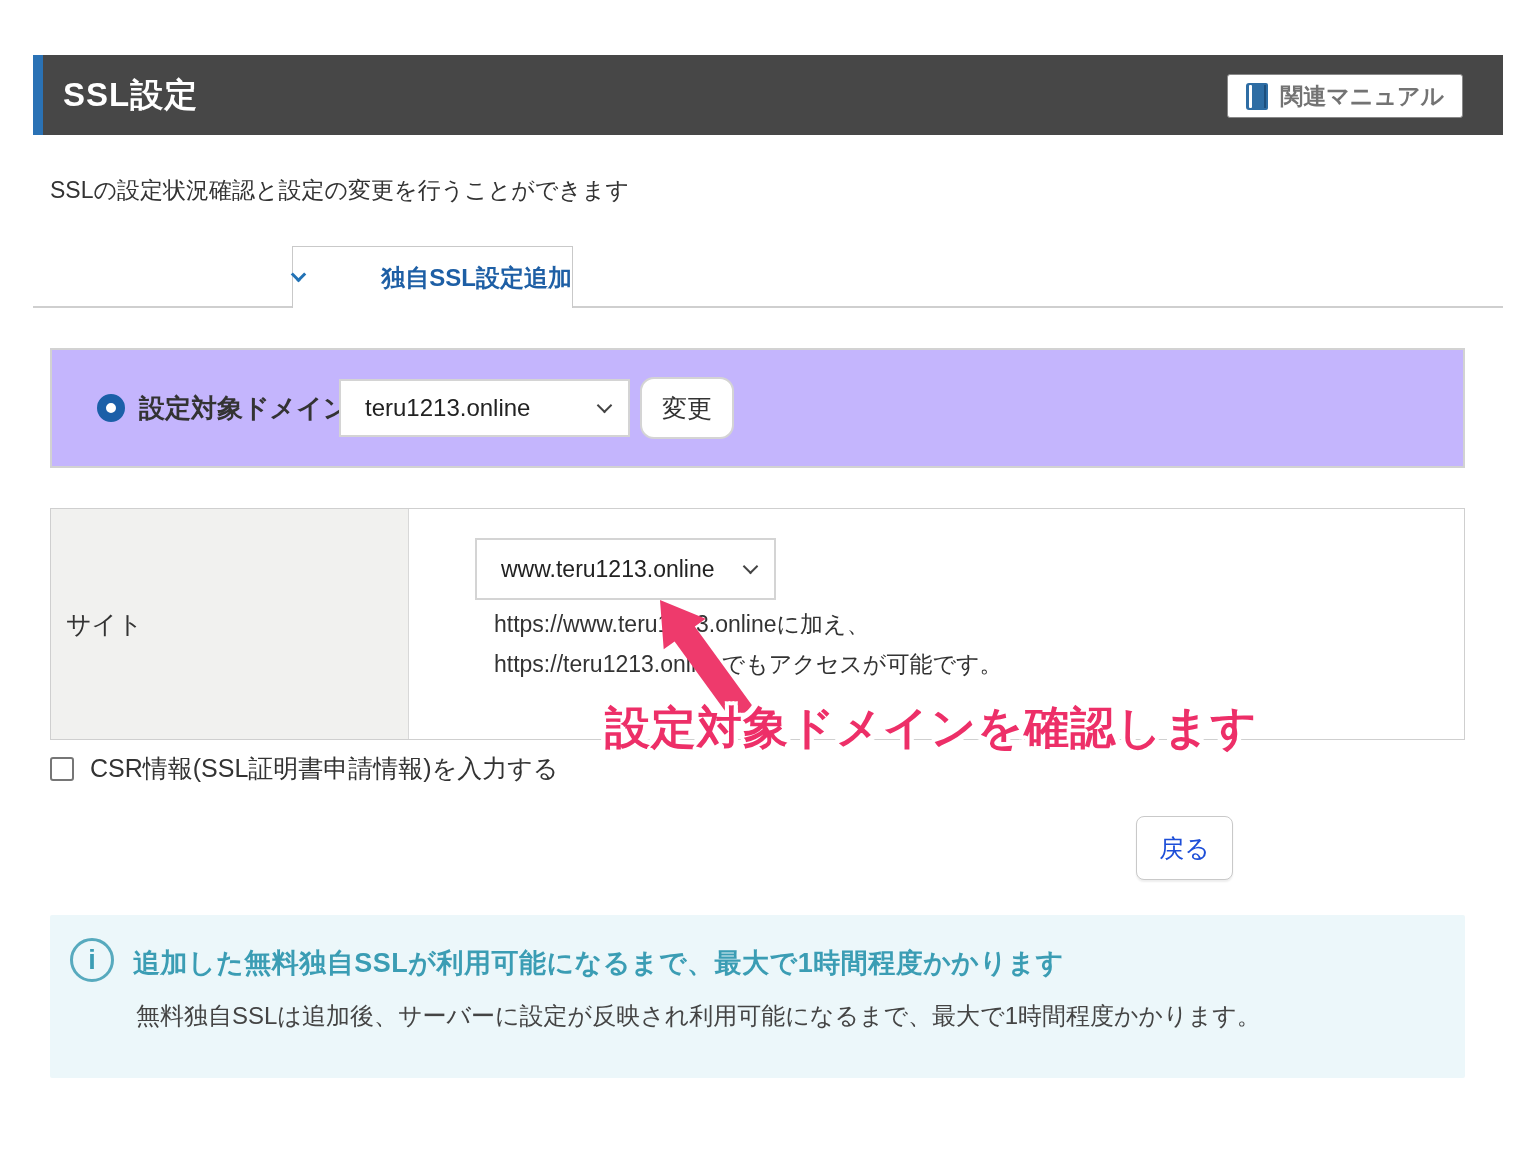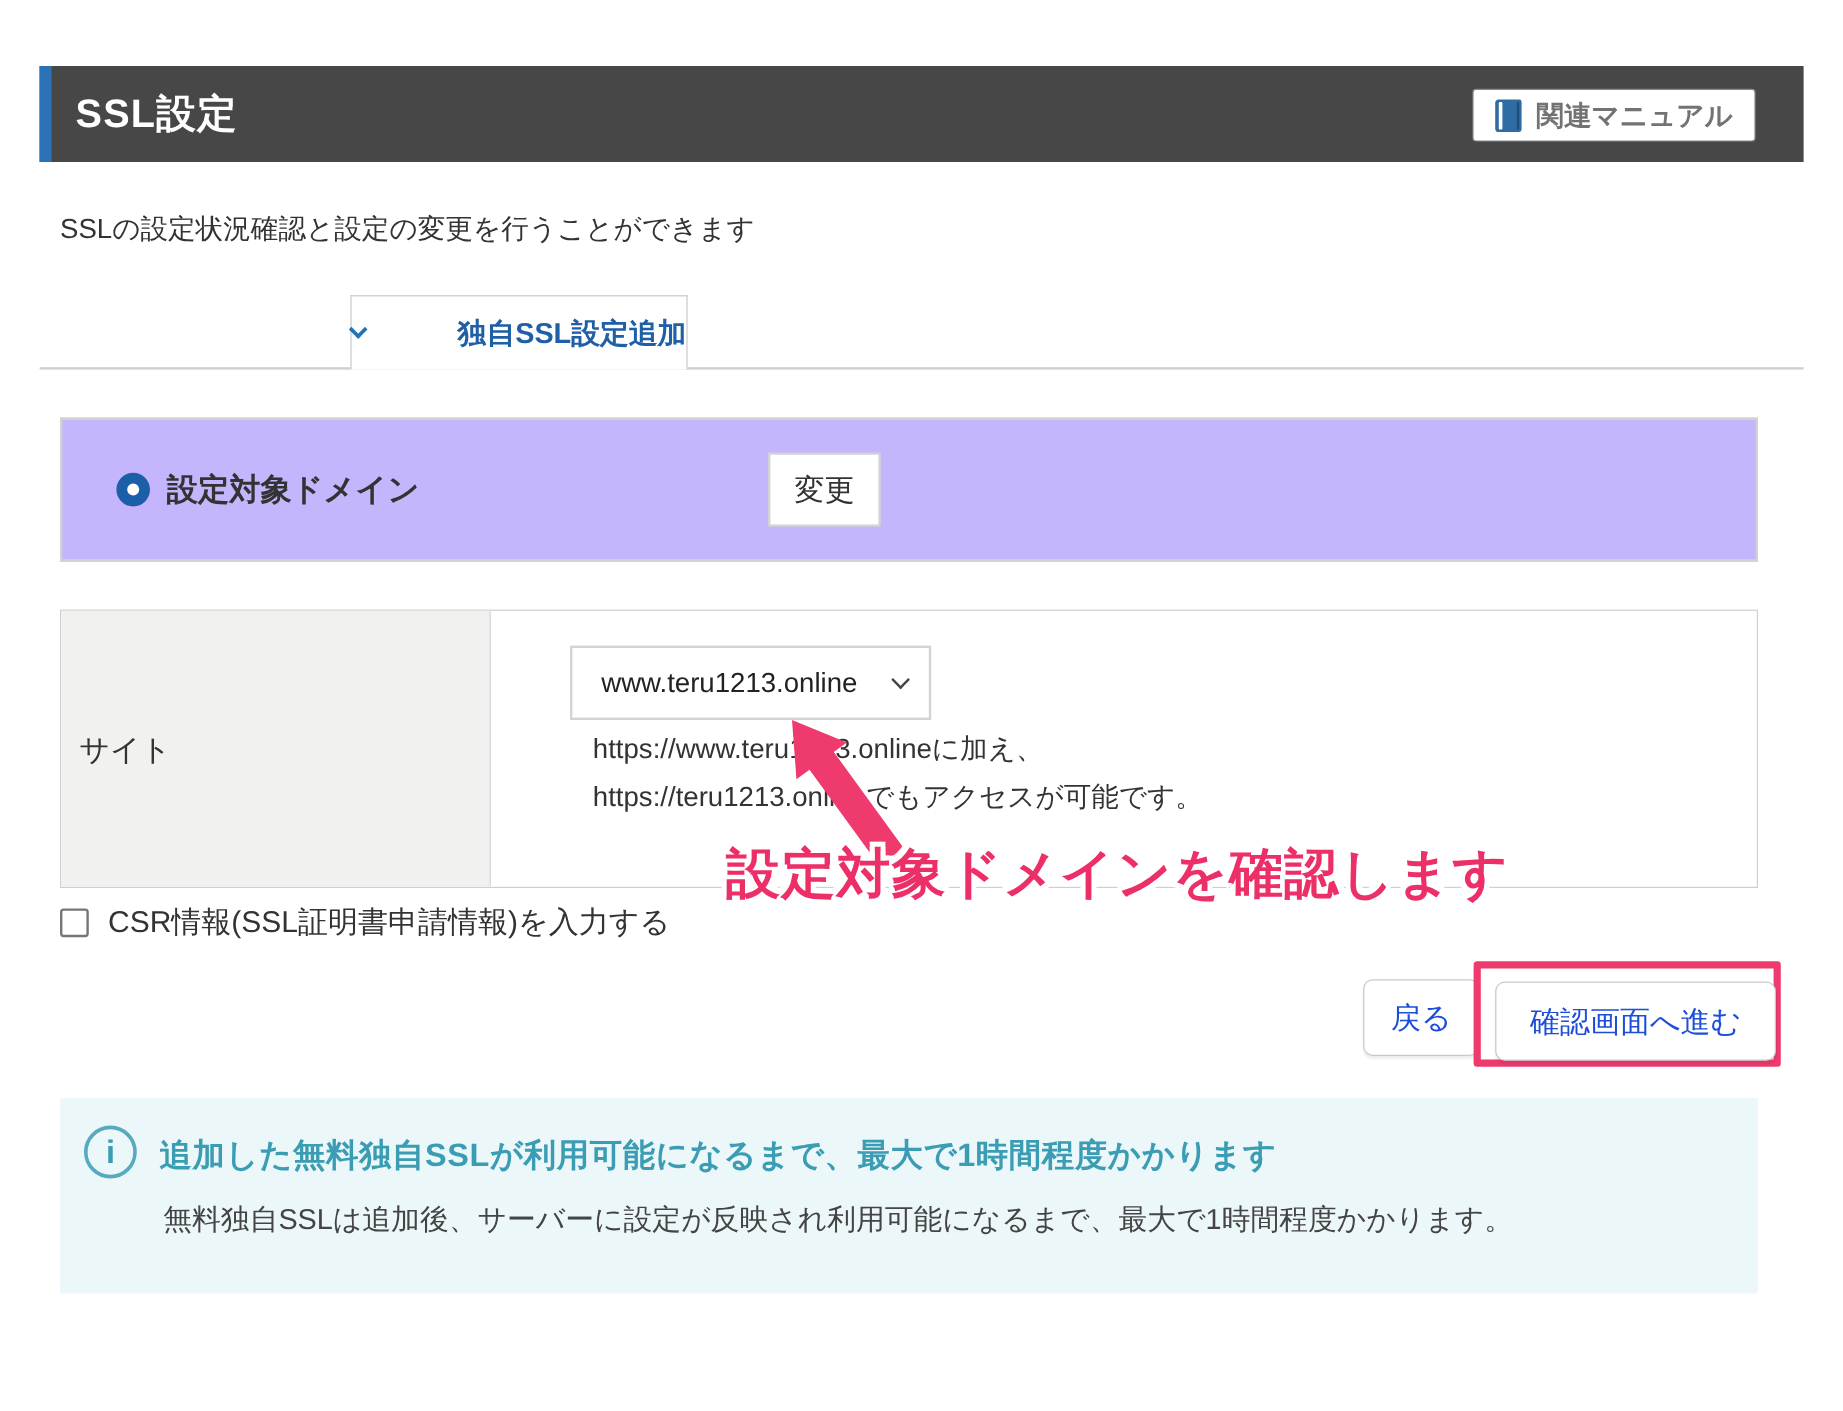--- a/index.html
+++ b/index.html
@@ -43,21 +43,21 @@
   }
   .donut-icon{width:28px;height:28px;box-sizing:border-box;border:9px solid #1b5fa8;border-radius:50%;background:#fff;margin-left:45px;}
   .domain-label{font-size:26px;font-weight:bold;margin-left:14px;color:#333;}
   .select{
     background:#fff;border:2px solid #d4d4d4;box-sizing:border-box;display:flex;align-items:center;
     justify-content:space-between;padding:0 18px 0 24px;font-size:24px;color:#222;cursor:pointer;
   }
   .domain-select{position:absolute;left:287px;width:291px;height:58px;}
   .change-btn{
     position:absolute;left:588px;width:90px;height:58px;background:#fff;border:2px solid #d4d4d4;
-    border-radius:1px;font-size:25px;color:#333;display:flex;align-items:center;justify-content:center;cursor:pointer;
+    border-radius:14px;font-size:25px;color:#333;display:flex;align-items:center;justify-content:center;cursor:pointer;
   }
   
   .site-table{
     position:absolute;left:50px;top:508px;width:1415px;height:232px;box-sizing:border-box;
     border:1px solid #cfcfcf;display:flex;background:#fff;
   }
   .site-label-cell{
     width:358px;box-sizing:border-box;background:#f1f1ef;border-right:1px solid #d8d8d8;
     display:flex;align-items:center;padding-left:15px;font-size:25px;color:#333;
   }
@@ -117,20 +117,24 @@
 
   <div class="tabs-line"></div>
   <div class="tab tab-active">
     <span class="chev chev-down"></span>
     <span>独自SSL設定追加</span>
   </div>
 
   <div class="domain-box">
     <div class="donut-icon"></div>
     <div class="domain-label">設定対象ドメイン</div>
+    <div class="select domain-select">
+      <span>teru1213.online</span>
+      <span class="chev chev-small-dark"></span>
+    </div>
     <div class="change-btn">変更</div>
   </div>
 
   <div class="site-table">
     <div class="site-label-cell">サイト</div>
     <div class="site-value-cell">
       <div class="select site-select">
         <span>www.teru1213.online</span>
         <span class="chev chev-small-dark"></span>
       </div>
@@ -143,23 +147,20 @@
     <polygon points="20,3 65.7,21.7 54.8,29.6 115.1,112.6 94.9,127.4 34.6,44.4 23.7,52.3" fill="#ee3a6c"></polygon>
   </svg>
   <div class="annot-text">設定対象ドメインを確認します</div>
 
   <div class="csr-row">
     <div class="checkbox"></div>
     <div class="csr-label">CSR情報(SSL証明書申請情報)を入力する</div>
   </div>
 
   <div class="btn back-btn">戻る</div>
-  <div class="proceed-highlight">
-    <div class="btn proceed-btn">確認画面へ進む</div>
-  </div>
 
   <div class="info-box">
     <div class="info-icon">i</div>
     <div class="info-title">追加した無料独自SSLが利用可能になるまで、最大で1時間程度かかります</div>
     <div class="info-body">無料独自SSLは追加後、サーバーに設定が反映され利用可能になるまで、最大で1時間程度かかります。</div>
   </div>
 
 </div>
 
 </body></html>

